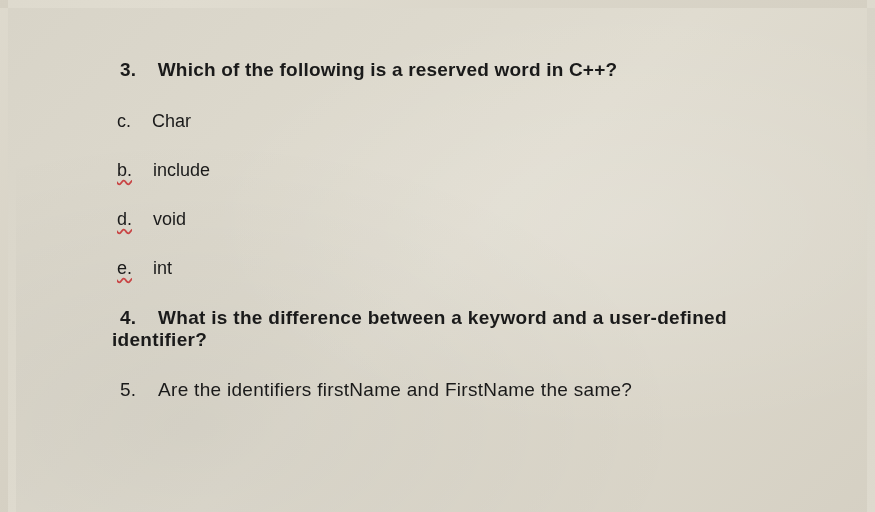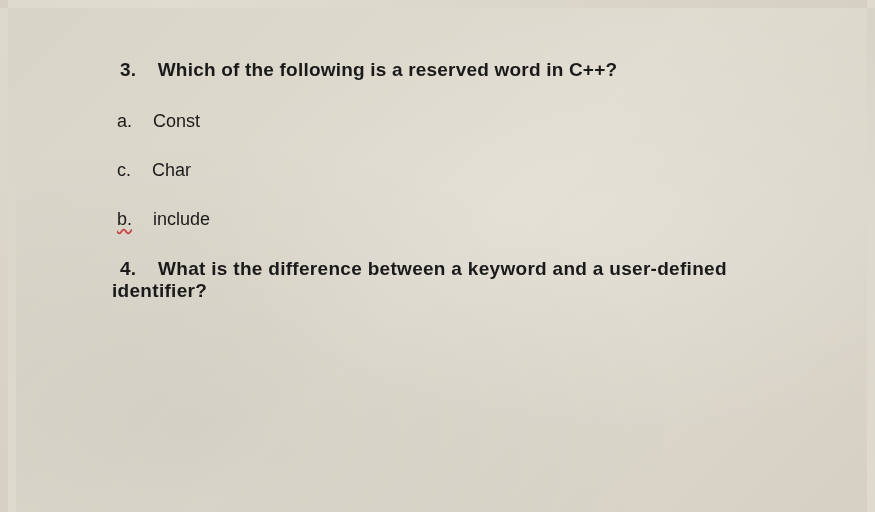--- a/index.html
+++ b/index.html
@@ -67,36 +67,44 @@
   </style>
 </head>
 <body>
 
 <div class="content">
   <div class="question-main">
     <span>3.</span>
     <span>Which of the following is a reserved word in C++?</span>
   </div>
 
-  <div class="option">
-    <span class="label">a.</span>
-    <span>Const</span>
-  </div>
 
   <div class="option">
     <span class="label">c.</span>
     <span>Char</span>
   </div>
 
   <div class="option underlined">
     <span class="label">b.</span>
     <span>include</span>
   </div>
 
+  <div class="option underlined">
+    <span class="label">d.</span>
+    <span>void</span>
+  </div>
 
+  <div class="option underlined">
+    <span class="label">e.</span>
+    <span>int</span>
+  </div>
 
 
   <div class="question-4">
     <span>4.</span>
     <span>What is the difference between a keyword and a user-defined identifier?</span>
   </div>
 
+  <div class="question-5">
+    <span>5.</span>
+    <span>Are the identifiers firstName and FirstName the same?</span>
+  </div>
 </div>
 
 </body></html>

